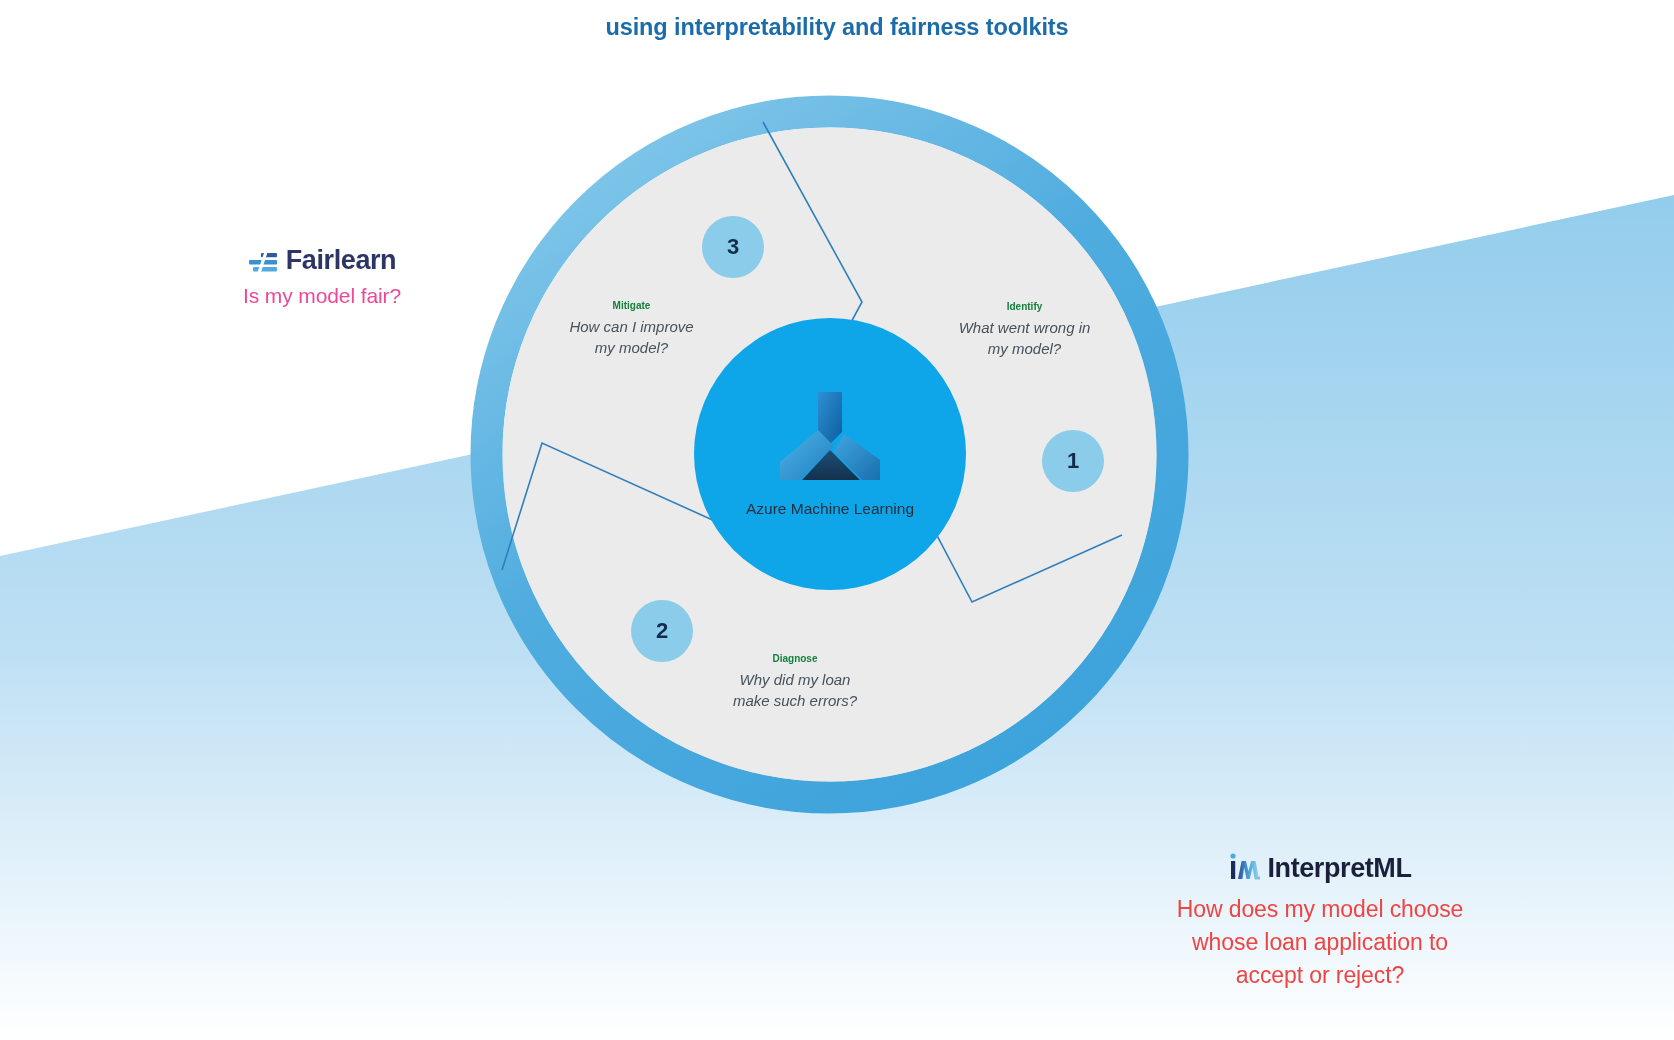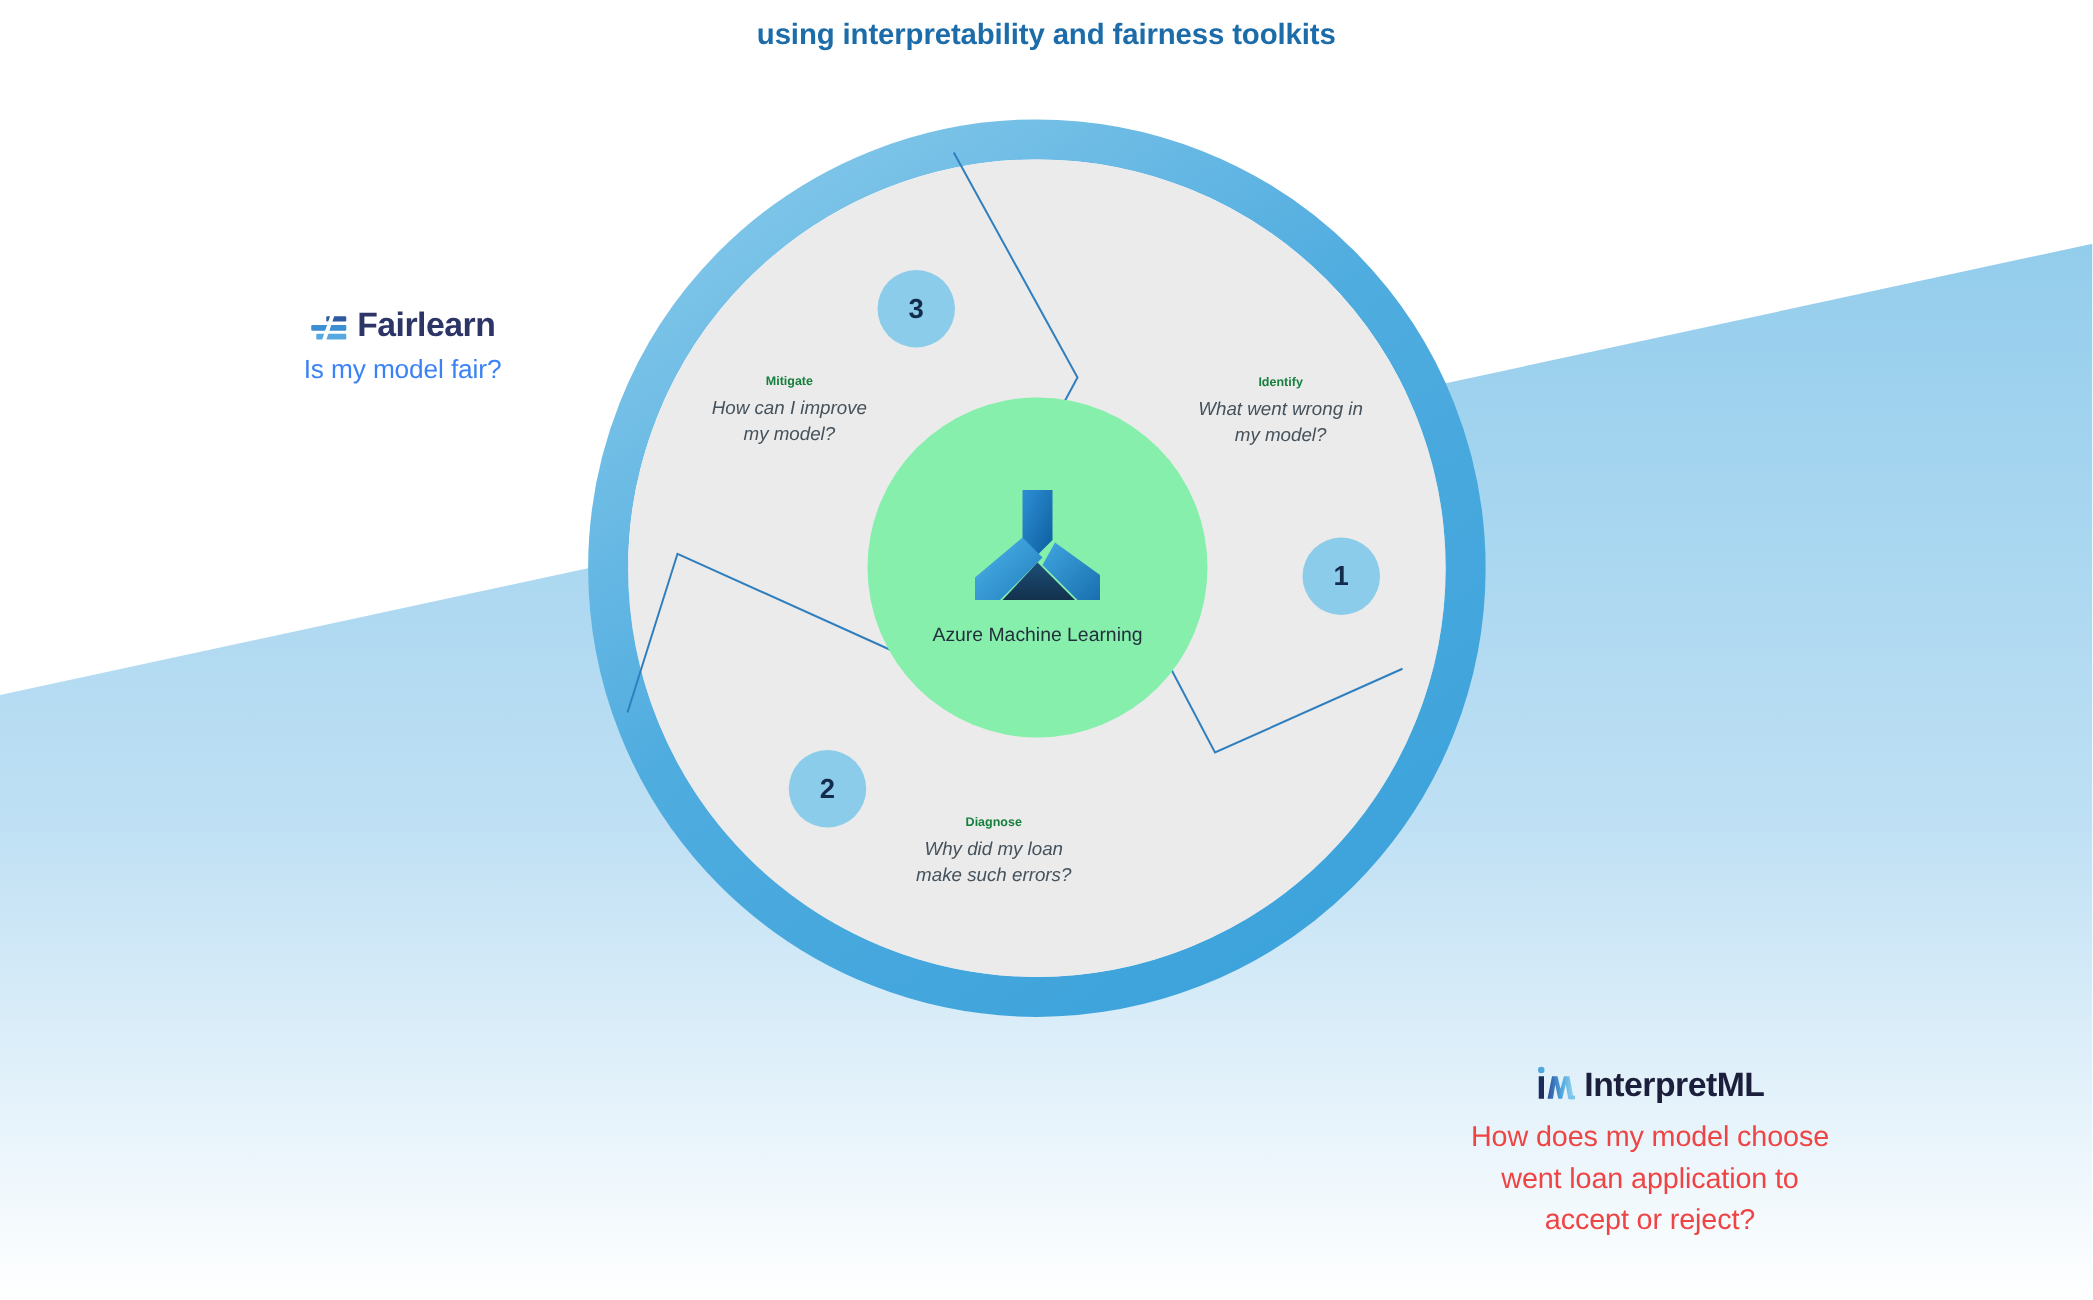--- a/index.html
+++ b/index.html
@@ -94,21 +94,21 @@
   .bubble-3 { left: 702px; top: 216px; width: 62px; height: 62px; }
 
   
   .hub {
     position: absolute;
     left: 694px;
     top: 318px;
     width: 272px;
     height: 272px;
     border-radius: 50%;
-    background: #86efac;
+    background: #0ea5e9;
     z-index: 8;
     display: flex;
     flex-direction: column;
     align-items: center;
     justify-content: center;
   }
   .hub-logo { width: 104px; height: 96px; display: block; margin-bottom: 14px; }
   .hub-text {
     font-size: 15.5px;
     color: #22303C;
@@ -133,21 +133,21 @@
   .fl-mark { width: 30px; height: 26px; display: block; }
   .fl-name {
     font-size: 27px;
     font-weight: bold;
     color: #2C3565;
     letter-spacing: -0.4px;
   }
   .fl-tag {
     margin-top: 8px;
     font-size: 21px;
-    color: #3b82f6;
+    color: #ec4899;
     letter-spacing: -0.1px;
   }
 
   
   .interpretml {
     position: absolute;
     left: 1110px;
     top: 852px;
     width: 420px;
     text-align: center;
@@ -299,16 +299,16 @@
       </defs>
       <circle cx="5" cy="4" r="2.6" fill="#4FA9DE"></circle>
       <rect x="3" y="9" width="4.2" height="18" fill="#1B2B5E"></rect>
       <path d="M10 27 L13.6 9 L18 9 L20.4 19 L23.2 9 L27.6 9 L31 27 L26.6 27 L24.6 15.5 L21.8 27 L18.6 27 L16.2 15.5 L14.4 27 Z" fill="url(#imGrad)"></path>
       <rect x="27" y="24.5" width="5" height="3" fill="#7EC4EA"></rect>
     </svg>
     <span class="im-name">InterpretML</span>
   </div>
   <div class="im-tag">
     <span>How does my model choose</span>
-    <span>went loan application to</span>
+    <span>whose loan application to</span>
     <span>accept or reject?</span>
   </div>
 </div>
 
 </body></html>

